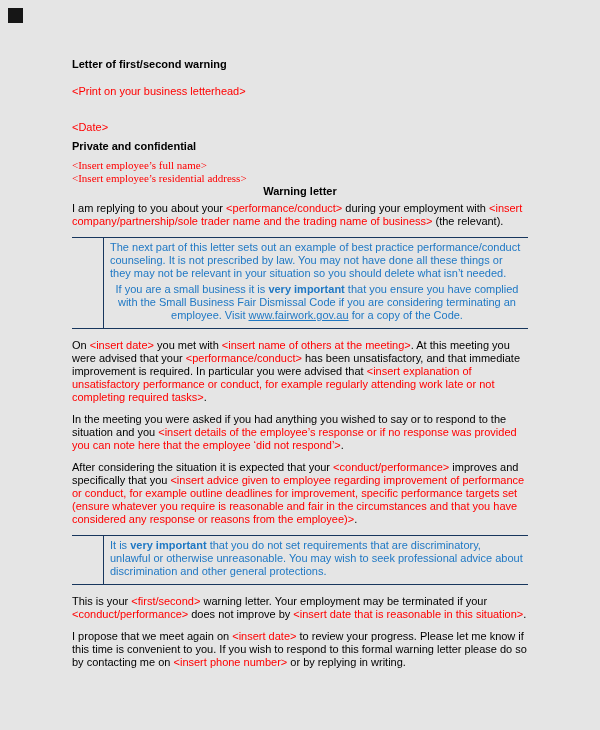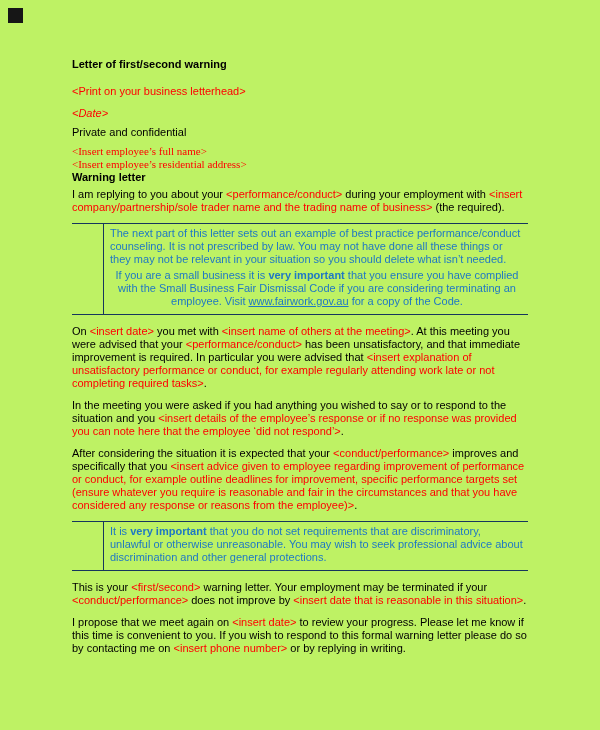--- a/index.html
+++ b/index.html
@@ -10,40 +10,40 @@
   * { margin: 0; padding: 0; box-sizing: border-box; }
   html, body { background: #ffffff; }
   body {
     width: 600px; height: 730px;
     font-family: "Liberation Sans", "DejaVu Sans", sans-serif;
     overflow: hidden;
   }
   .page {
     position: relative;
     width: 600px; height: 730px;
-    background: #bef264;
+    background: #e5e5e5;
     overflow: hidden;
   }
   .corner-square {
     position: absolute; left: 8px; top: 8px;
     width: 15px; height: 15px; background: #161616;
   }
   .content {
     padding: 58px 72px 0 72px;
     font-size: 11px; line-height: 13px; color: #000;
   }
   p { margin: 0; }
 
   .doc-title   { font-weight: bold; margin-bottom: 14px; }
-  .letterhead  { color: var(--red); margin-bottom: 9px; }
-  .date-line   { color: var(--red); margin-bottom: 6px; font-style: italic; }
-  .confidential{ font-weight: normal; margin-bottom: 6px; }
+  .letterhead  { color: var(--red); margin-bottom: 23px; }
+  .date-line   { color: var(--red); margin-bottom: 6px; }
+  .confidential{ font-weight: bold; margin-bottom: 6px; }
   .addr-line   { color: var(--red); margin-bottom: 0; font-family: Liberation Serif, serif; }
   .salutation  { margin-top: 42px; margin-bottom: 2px; }
-  .subject     { font-weight: bold; margin-bottom: 4px; }
+  .subject     { font-weight: bold; text-align: center; margin-bottom: 4px; }
   .para        { margin-bottom: 9px; }
 
   .callout {
     position: relative;
     border-top: 1px solid var(--rule);
     border-bottom: 1px solid var(--rule);
     padding: 3px 4px 6px 38px;
     margin-bottom: 10px;
     color: var(--blue);
   }
@@ -68,21 +68,21 @@
 
     <p class="doc-title">Letter of first/second warning</p>
     <p class="letterhead">&lt;Print on your business letterhead&gt;</p>
     <p class="date-line">&lt;Date&gt;</p>
     <p class="confidential">Private and confidential</p>
     <p class="addr-line">&lt;Insert employee’s full name&gt;</p>
     <p class="addr-line">&lt;Insert employee’s residential address&gt;</p>
 
     <p class="subject">Warning letter</p>
 
-    <p class="para"><span class="run-plain">I am replying to you about your </span><span class="run-red">&lt;performance/conduct&gt;</span><span class="run-plain"> during your employment with </span><span class="run-red">&lt;insert company/partnership/sole trader name and the trading name of business&gt;</span><span class="run-plain"> (the required).</span></p>
+    <p class="para"><span class="run-plain">I am replying to you about your </span><span class="run-red">&lt;performance/conduct&gt;</span><span class="run-plain"> during your employment with </span><span class="run-red">&lt;insert company/partnership/sole trader name and the trading name of business&gt;</span><span class="run-plain"> (the relevant).</span></p>
 
     <div class="callout">
       <p><span class="run-plain">The next part of this letter sets out an example of best practice performance/conduct counseling. It is not prescribed by law. You may not have done all these things or they may not be relevant in your situation so you should delete what isn’t needed.</span></p>
       <p><span class="run-plain">If you are a small business it is </span><span class="run-bold">very important</span><span class="run-plain"> that you ensure you have complied with the Small Business Fair Dismissal Code if you are considering terminating an employee. Visit </span><span class="run-link">www.fairwork.gov.au</span><span class="run-plain"> for a copy of the Code.</span></p>
     </div>
 
     <p class="para"><span class="run-plain">On </span><span class="run-red">&lt;insert date&gt;</span><span class="run-plain"> you met with </span><span class="run-red">&lt;insert name of others at the meeting&gt;</span><span class="run-plain">.  At this meeting you were advised that your </span><span class="run-red">&lt;performance/conduct&gt;</span><span class="run-plain"> has been unsatisfactory, and that immediate improvement is required. In particular you were advised that </span><span class="run-red">&lt;insert explanation of unsatisfactory performance or conduct, for example regularly attending work late or not completing required tasks&gt;</span><span class="run-plain">.</span></p>
     <p class="para"><span class="run-plain">In the meeting you were asked if you had anything you wished to say or to respond to the situation and you </span><span class="run-red">&lt;insert details of the employee’s response or if no response was provided you can note here that the employee ‘did not respond’&gt;</span><span class="run-plain">.</span></p>
     <p class="para"><span class="run-plain">After considering the situation it is expected that your </span><span class="run-red">&lt;conduct/performance&gt;</span><span class="run-plain"> improves and specifically that you </span><span class="run-red">&lt;insert advice given to employee regarding improvement of performance or conduct, for example outline deadlines for improvement, specific performance targets set (ensure whatever you require is reasonable and fair in the circumstances and that you have considered any response or reasons from the employee)&gt;</span><span class="run-plain">.</span></p>
 

